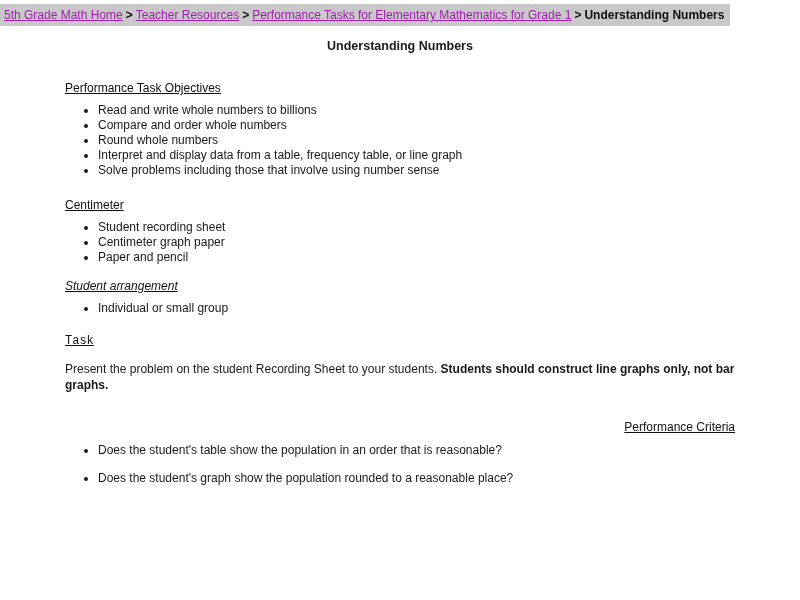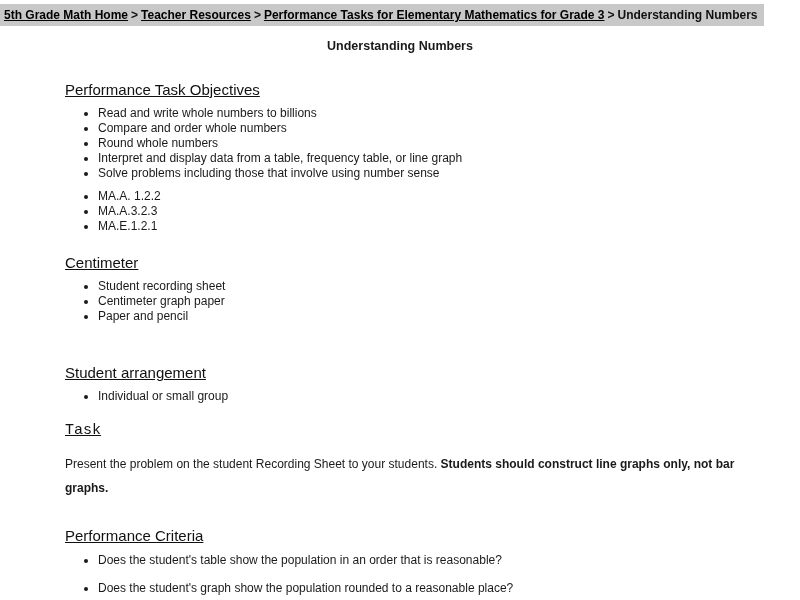--- a/index.html
+++ b/index.html
@@ -14,107 +14,101 @@
   }
   .breadcrumb-bar {
     display: inline-block;
     background: #c8c8c8;
     margin: 4px 0 0 0;
     padding: 4px 6px 4px 4px;
     line-height: 14px;
     white-space: nowrap;
   }
   .crumb-link {
-    color: #000000;
+    color: #a21caf;
     text-decoration: underline;
     cursor: pointer;
-    font-weight: bold;
   }
   .crumb-sep {
     color: #111111;
     font-weight: bold;
     margin: 0 3px;
   }
   .crumb-current {
     color: #111111;
     font-weight: bold;
   }
   .page-title {
     text-align: center;
     font-weight: bold;
     font-size: 12.5px;
     margin: 13px 0 0 0;
   }
   .content {
     margin: 0 65px;
   }
   .section-heading {
-    font-size: 15px;
+    font-size: 12px;
     font-weight: normal;
     text-decoration: underline;
     color: #111111;
     margin: 0;
   }
   .mt-first { margin-top: 28px; }
   .mt-std   { margin-top: 20px; }
-  .mt-big   { margin-top: 40px; }
+  .mt-big   { margin-top: 14px; font-style: italic; }
   .mt-task  { margin-top: 18px; font-family: Liberation Mono, monospace; }
-  .mt-crit  { margin-top: 27px; }
+  .mt-crit  { margin-top: 27px; text-align: right; }
   ul.tight {
     margin: 8px 0 0 0;
     padding-left: 33px;
   }
   ul.tight li {
     line-height: 15px;
     margin: 0;
   }
   ul.spread {
     margin: 9px 0 0 0;
     padding-left: 33px;
   }
   ul.spread li {
     line-height: 15px;
     margin: 0 0 13px 0;
   }
   .task-paragraph {
     margin: 13px 0 0 0;
-    line-height: 24px;
+    line-height: 16px;
   }
   .task-paragraph .bold { font-weight: bold; }
 </style>
 </head>
 <body>
 
 
 
 <nav class="breadcrumb-bar">
-  <span class="crumb-link">5th Grade Math Home</span><span class="crumb-sep">&gt;</span><span class="crumb-link">Teacher Resources</span><span class="crumb-sep">&gt;</span><span class="crumb-link">Performance Tasks for Elementary Mathematics for Grade 3</span><span class="crumb-sep">&gt;</span><span class="crumb-current">Understanding Numbers</span>
+  <span class="crumb-link">5th Grade Math Home</span><span class="crumb-sep">&gt;</span><span class="crumb-link">Teacher Resources</span><span class="crumb-sep">&gt;</span><span class="crumb-link">Performance Tasks for Elementary Mathematics for Grade 1</span><span class="crumb-sep">&gt;</span><span class="crumb-current">Understanding Numbers</span>
 </nav>
 
 <h1 class="page-title">Understanding Numbers</h1>
 
 <div class="content">
 
   <section>
     <h2 class="section-heading mt-first">Performance Task Objectives</h2>
     <ul class="tight">
       <li>Read and write whole numbers to billions</li>
       <li>Compare and order whole numbers</li>
       <li>Round whole numbers</li>
       <li>Interpret and display data from a table, frequency table, or line graph</li>
       <li>Solve problems including those that involve using number sense</li>
     </ul>
   </section>
 
   <section>
-    <ul class="tight">
-      <li>MA.A. 1.2.2</li>
-      <li>MA.A.3.2.3</li>
-      <li>MA.E.1.2.1</li>
-    </ul>
   </section>
 
   <section>
     <h2 class="section-heading mt-std">Centimeter</h2>
     <ul class="tight">
       <li>Student recording sheet</li>
       <li>Centimeter graph paper</li>
       <li>Paper and pencil</li>
     </ul>
   </section>

